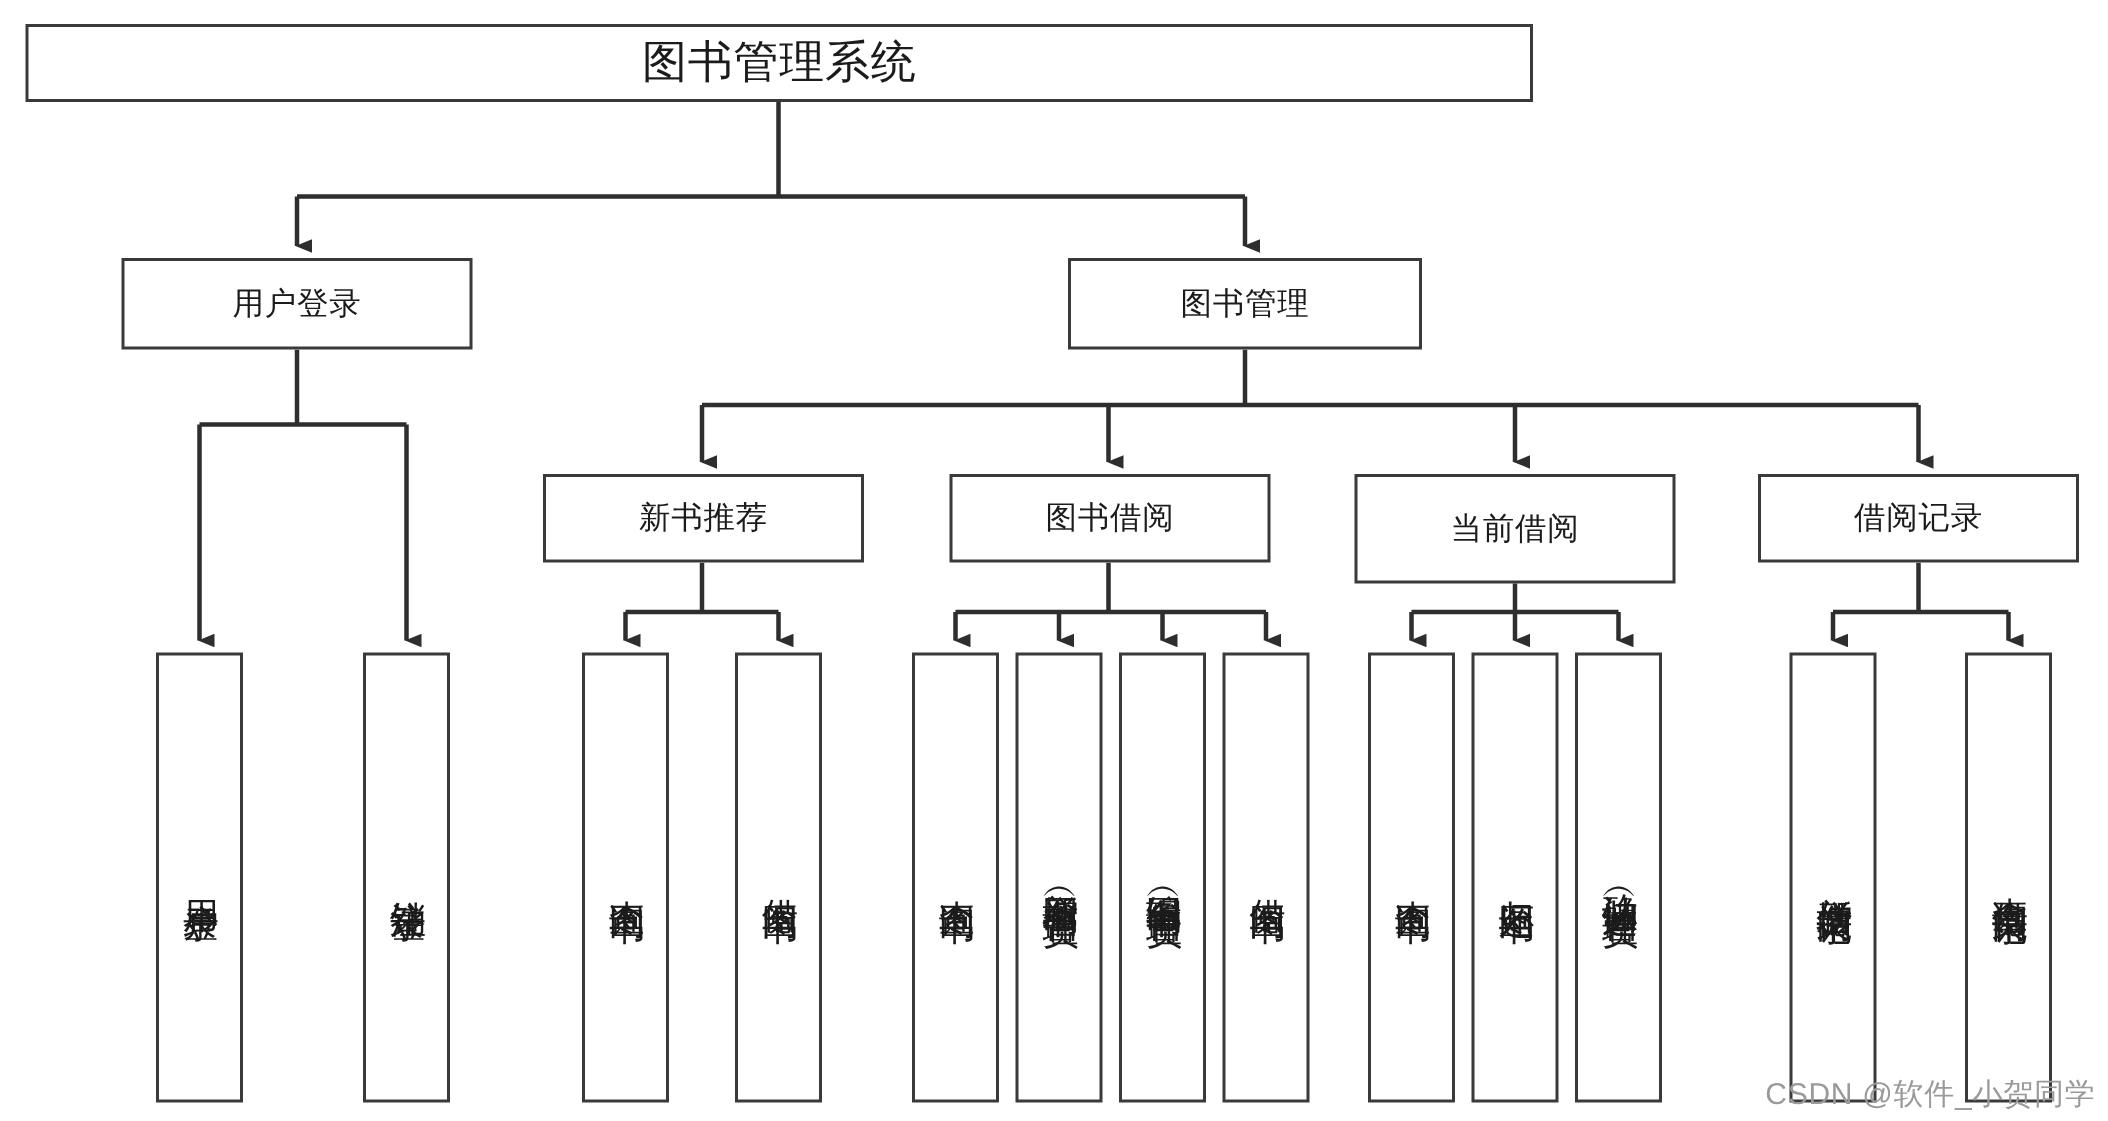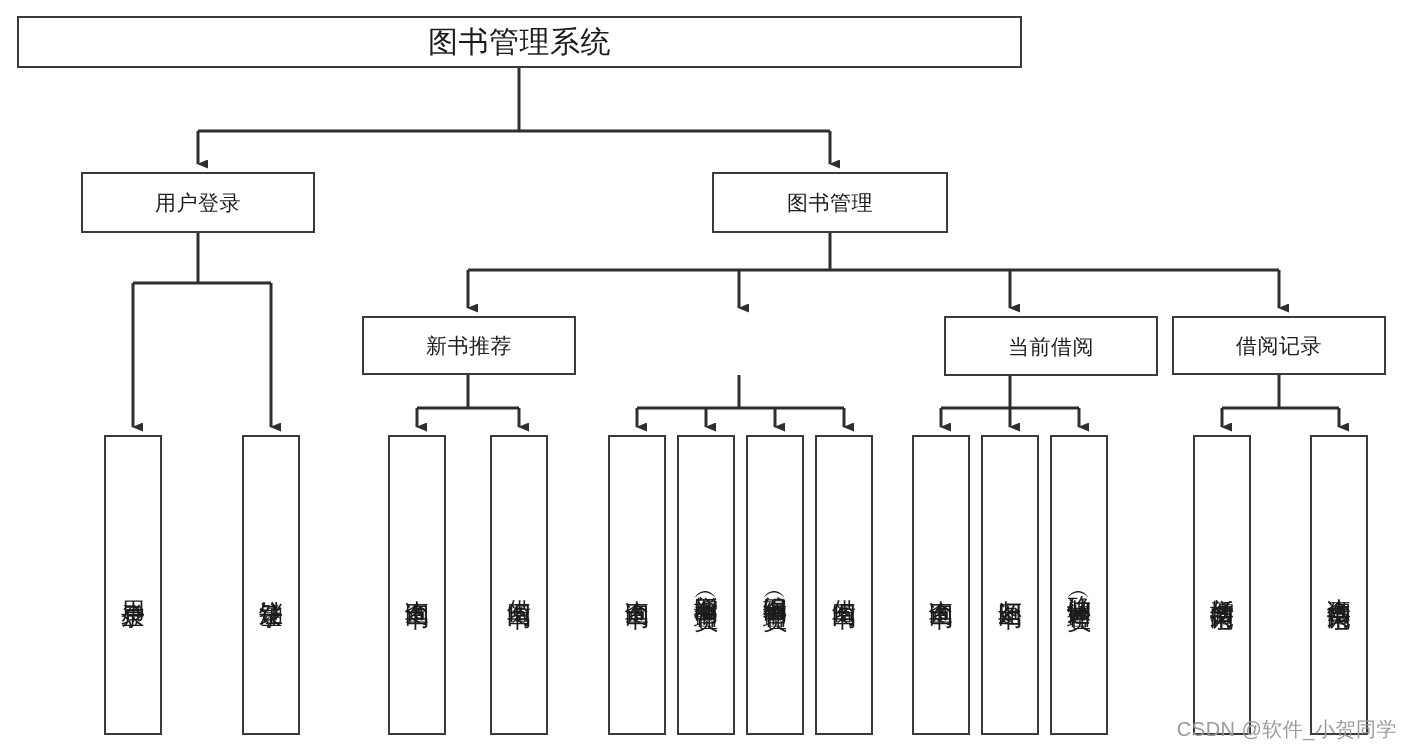--- a/index.html
+++ b/index.html
@@ -138,22 +138,25 @@
   </div>
 
   <div class="node horiz" style="left:712px; top:172px; width:236px; height:61px;">
     <span class="label">图书管理</span>
   </div>
 
   <div class="node horiz" style="left:362px; top:316px; width:214px; height:59px;">
     <span class="label">新书推荐</span>
   </div>
 
-
-  <div class="node horiz" style="left:944px; top:316px; width:214px; height:60px;">
+  <div class="node horiz" style="left:633px; top:316px; width:214px; height:59px;">
+    <span class="label">图书借阅</span>
+  </div>
+
+  <div class="node horiz" style="left:903px; top:316px; width:214px; height:73px;">
     <span class="label">当前借阅</span>
   </div>
 
   <div class="node horiz" style="left:1172px; top:316px; width:214px; height:59px;align-items:center;">
     <span class="label">借阅记录</span>
   </div>
 
   <div class="node vert" style="left:104px; top:435px; width:58px; height:300px;">
     <span class="label">用户登录</span>
   </div>

